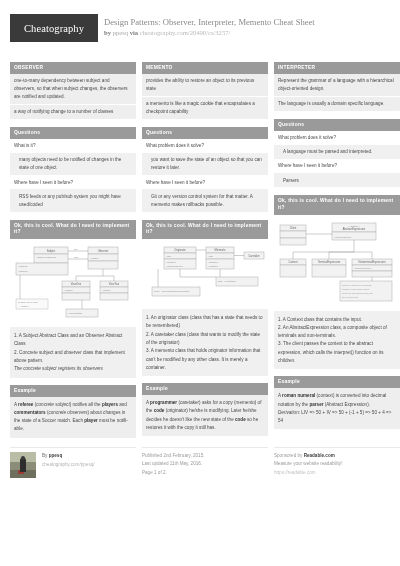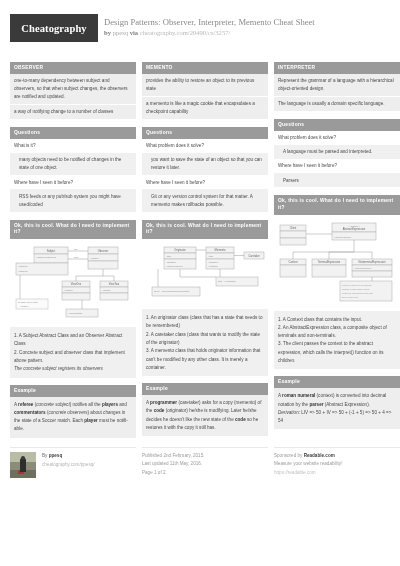--- a/index.html
+++ b/index.html
@@ -10,21 +10,21 @@
     color:#333;
     overflow:hidden;
   }
   .page{position:relative;width:400px;height:566px;box-sizing:border-box;padding:0 10px;}
 
   
   .header{display:flex;align-items:flex-start;padding-top:14px;height:44px;}
   .logo{
     width:88px;height:28px;background:#3a3a3a;color:#fff;
     display:flex;align-items:center;justify-content:center;
-    font-family:"Liberation Serif", serif;font-weight:bold;font-size:10.5px;
+    font-family:"Liberation Serif", serif;font-weight:normal;font-size:10.5px;
     letter-spacing:.1px;flex:none;
   }
   .titlewrap{margin-left:6px;padding-top:3px;}
   .sheet-title{
     font-family:"Liberation Serif", serif;
     font-size:8.6px;color:#8a8a8a;line-height:1.25;white-space:nowrap;
   }
   .byline{font-family:"Liberation Serif", serif;font-size:6.6px;color:#a8a8a8;margin-top:1px;white-space:nowrap;}
   .byline b{color:#7d7d7d;}
   .byline .lnk{color:#b9b9b9;}

